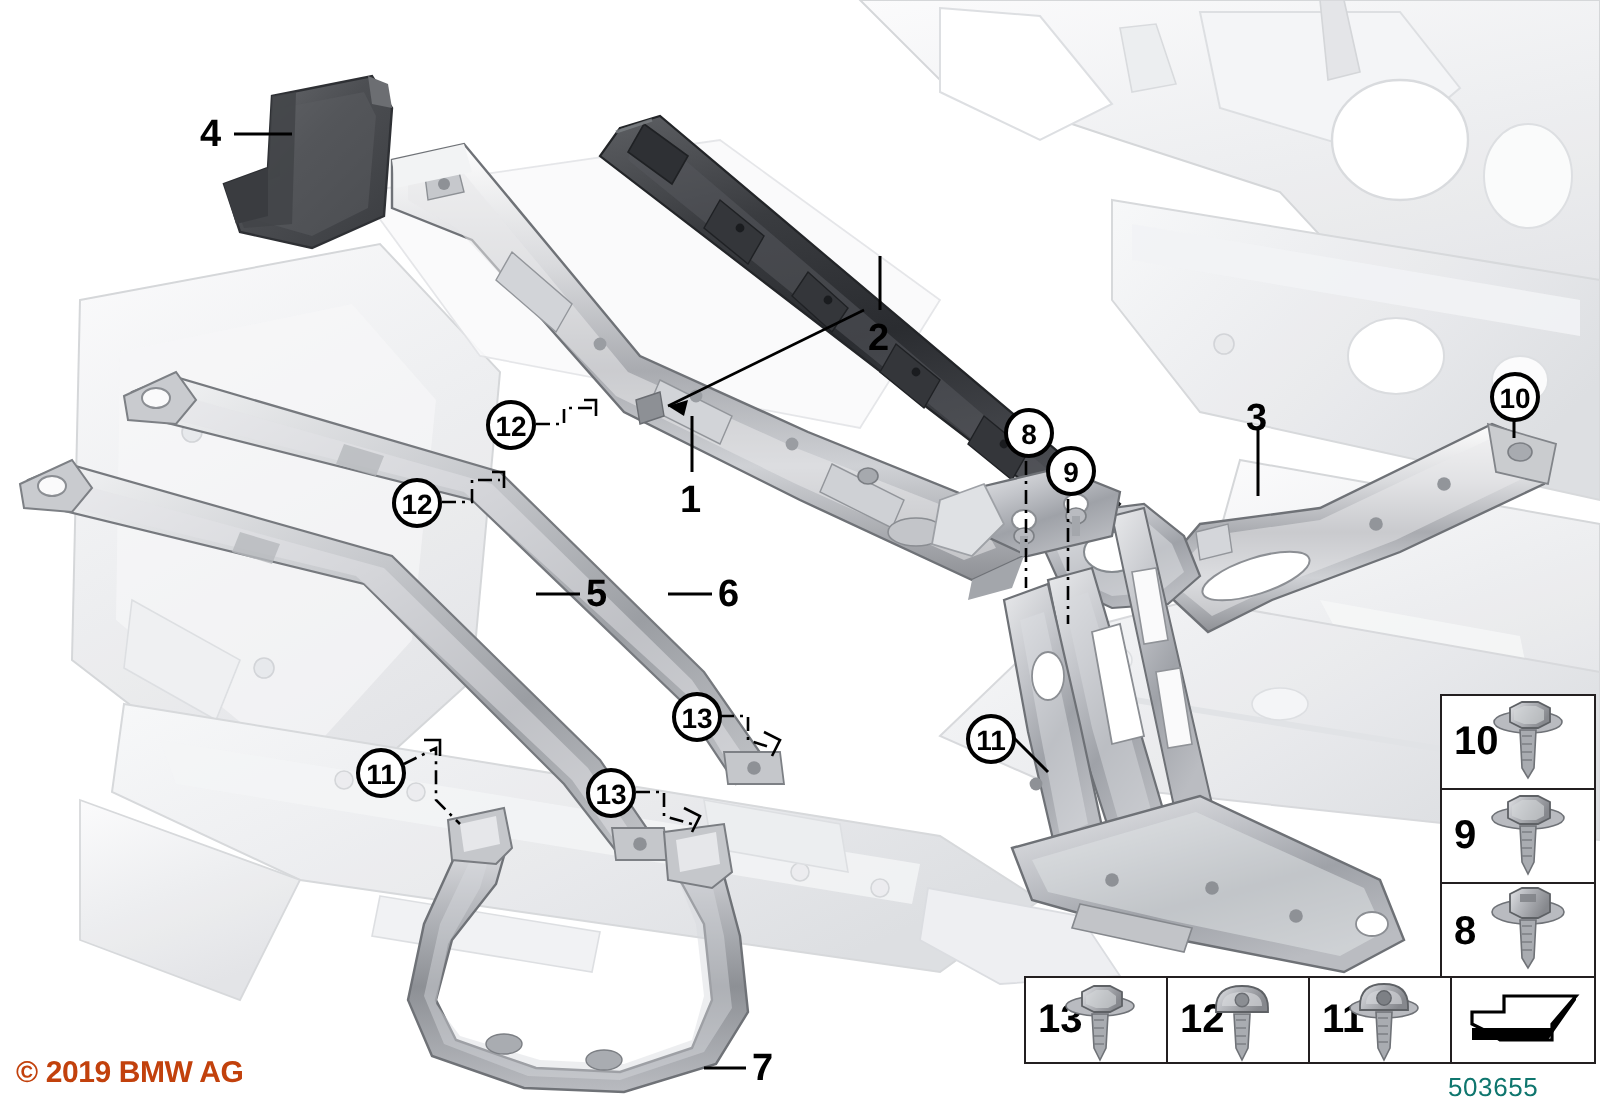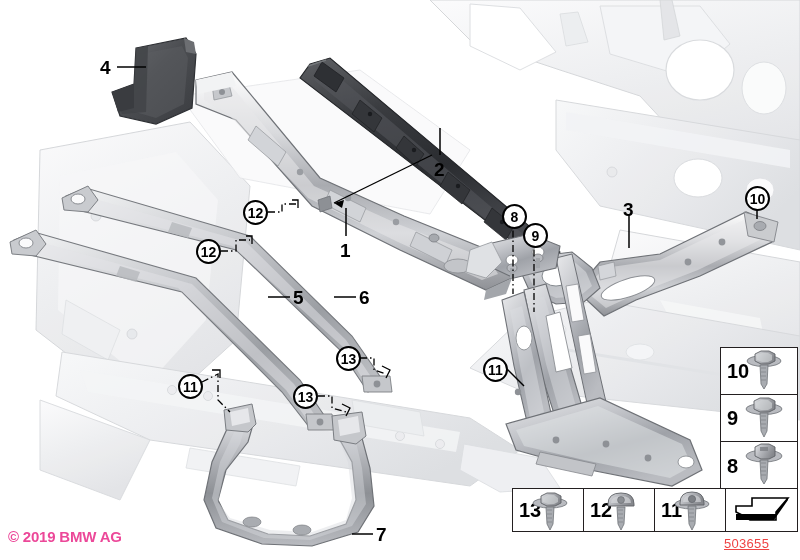--- a/index.html
+++ b/index.html
@@ -81,31 +81,30 @@
     height: 100%;
   }
   .legend-row .legend-cell:last-child { border-right: none; }
 
   .copyright {
     position: absolute;
     left: 8px; top: 528px;
     font-family: "Liberation Sans", sans-serif;
     font-weight: bold;
     font-size: 15px;
-    color: #ec4899;
+    color: #c2410c;
     letter-spacing: -0.2px;
   }
   .diagnum {
     position: absolute;
     left: 724px; top: 536px;
     font-family: "Liberation Sans", sans-serif;
     font-size: 13px;
-    color: #ef4444;
+    color: #0f766e;
     letter-spacing: 0.3px;
-    text-decoration: underline;
   }
 </style>
 </head>
 <body>
 
 <div id="stage">
 
   <svg class="art" viewBox="0 0 800 560">
     <defs>
       <linearGradient id="alu" x1="0" y1="0" x2="0" y2="1">

